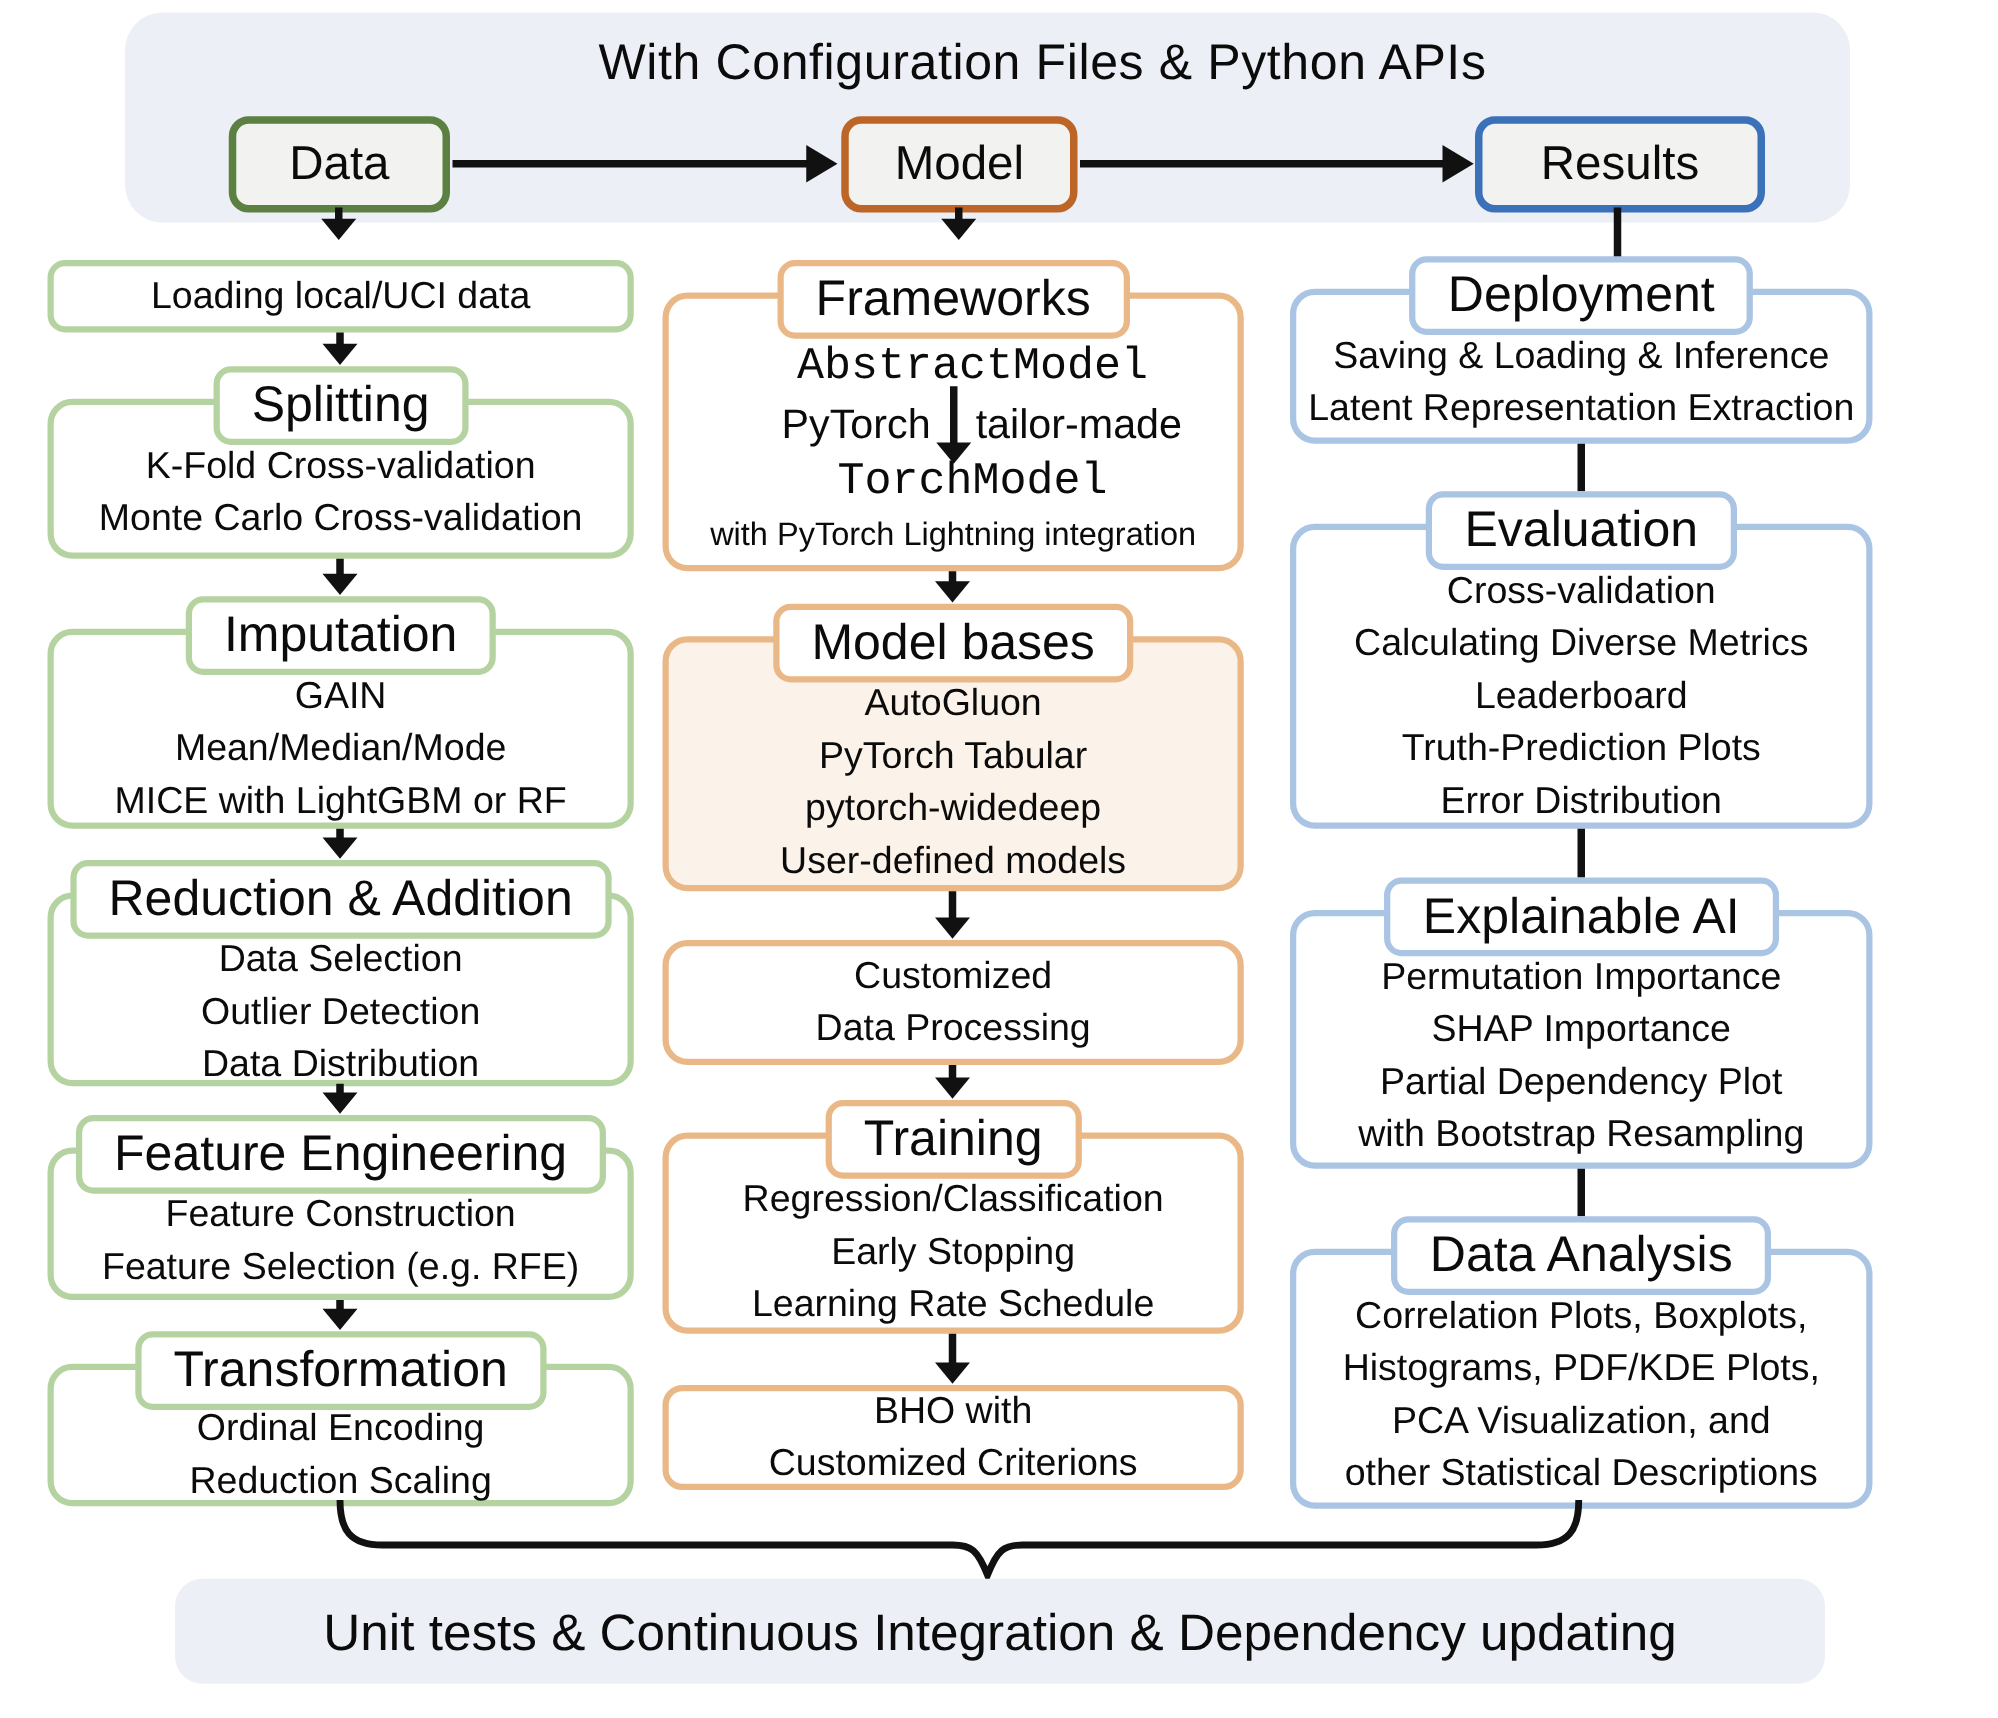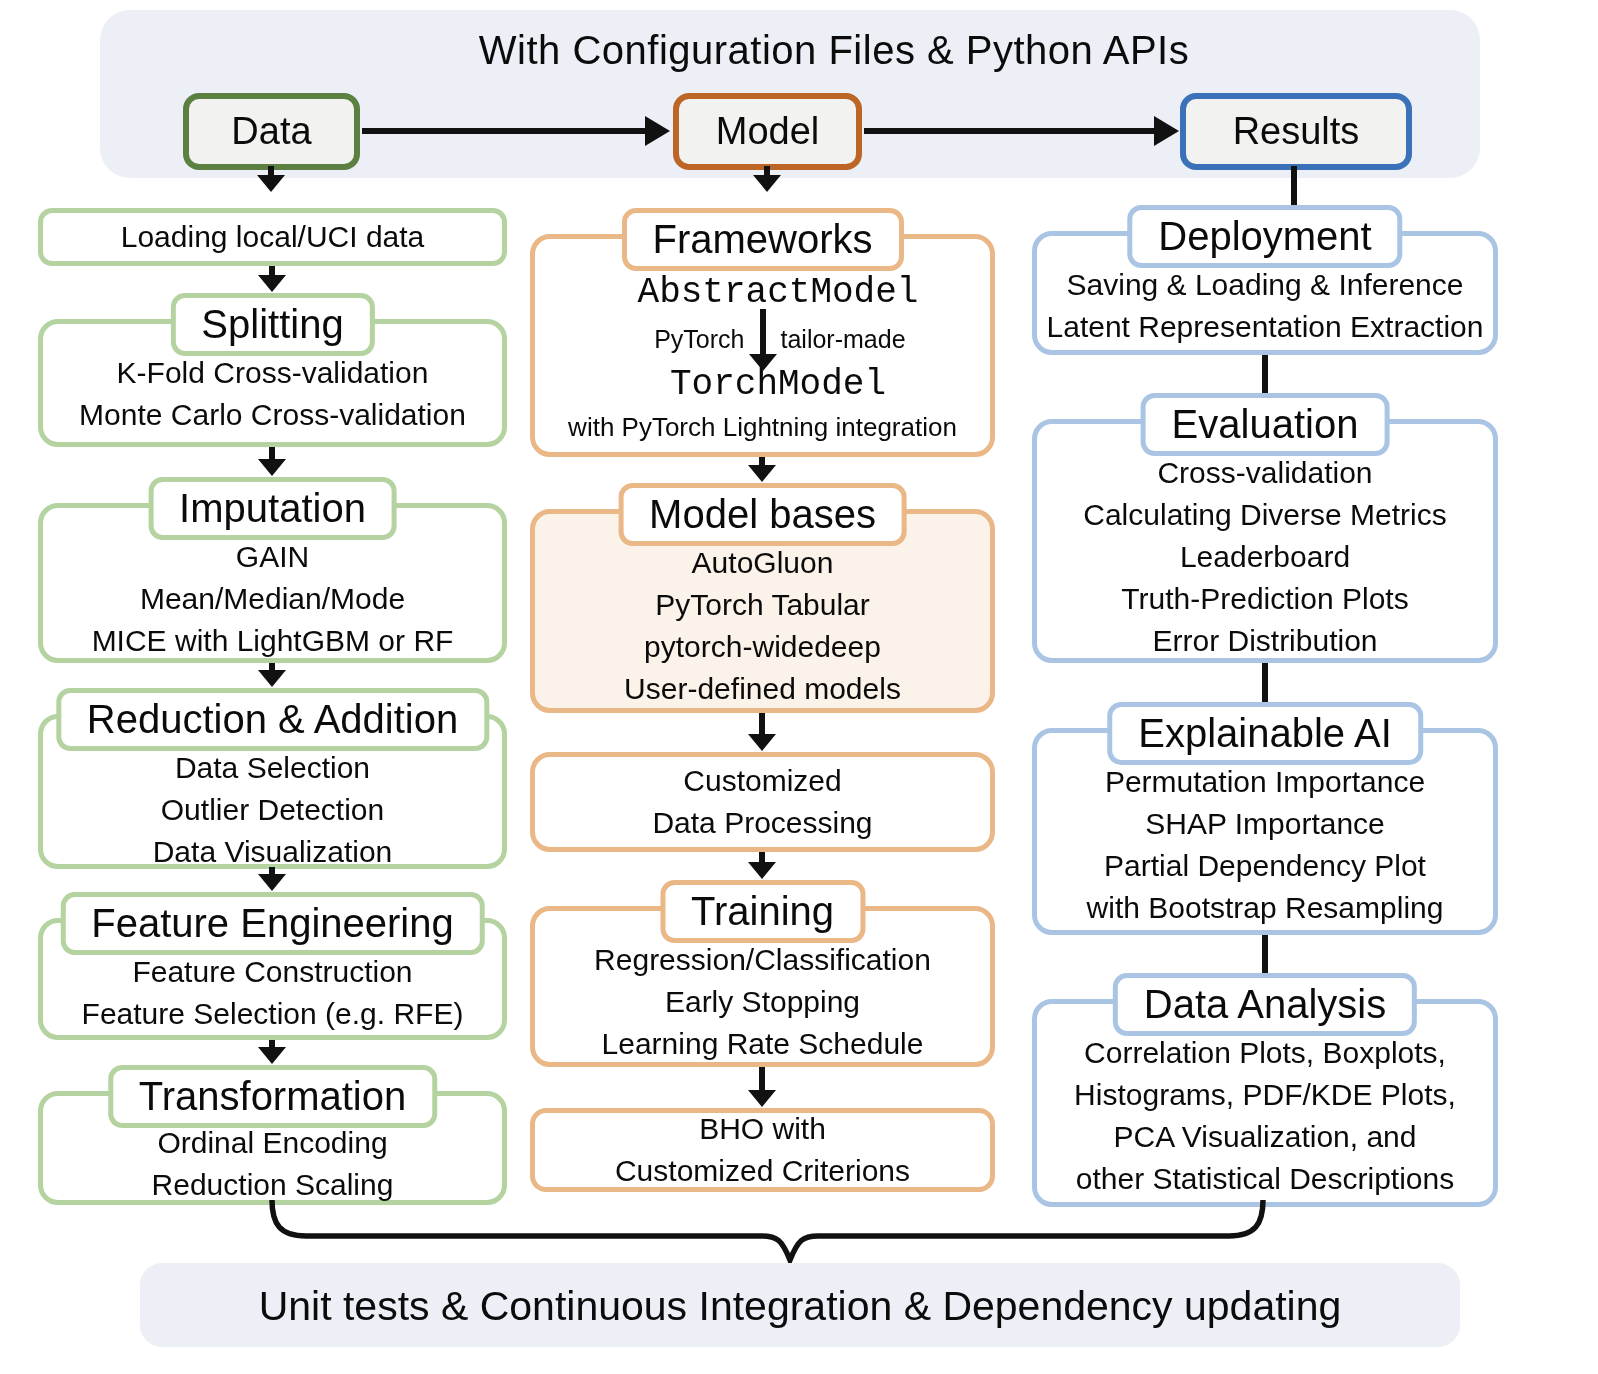--- a/index.html
+++ b/index.html
@@ -47,21 +47,21 @@
   .sbox { position:absolute; background:#ffffff; border-radius:16px; display:flex;
           flex-direction:column; align-items:center; justify-content:center;
           font-size:30px; line-height:42px; text-align:center; }
   .sbox.green  { border:5px solid #b5d3a0; }
   .sbox.orange { border:5px solid #eab887; }
 
   
   #grp-frameworks .gbox { padding-top:32px; position:relative; }
   .mono { font-family:"Liberation Mono", monospace; font-size:36px; line-height:44px;margin-left:31px; }
   .fw-row { display:grid; grid-template-columns:1fr 36px 1fr; align-items:center;
-            height:48px; font-size:25px; }
+            height:48px; font-size:33px; }
   .fw-row .l { justify-self:end; }
   .fw-row .r { justify-self:start; }
   .fw-note { font-size:26px; line-height:36px; margin-top:2px; }
   #fw-arrow { left:calc(50% - 3px); top:70px; height:46px; }
 
   svg.brace { position:absolute; left:250px; top:1196px; }
 </style>
 </head>
 <body>
 
@@ -109,21 +109,21 @@
       <div>MICE with LightGBM or RF</div>
     </div>
   </div>
   <div class="va head" style="left:269px; top:663px; height:8px;"></div>
 
   <div class="grp green" style="left:38px; top:688px; width:469px;">
     <div class="pill">Reduction &amp; Addition</div>
     <div class="gbox" style="height:155px;">
       <div>Data Selection</div>
       <div>Outlier Detection</div>
-      <div>Data Visualization</div>
+      <div>Data Distribution</div>
     </div>
   </div>
   <div class="va head" style="left:269px; top:867px; height:8px;"></div>
 
   <div class="grp green" style="left:38px; top:892px; width:469px;">
     <div class="pill">Feature Engineering</div>
     <div class="gbox" style="height:122px;">
       <div>Feature Construction</div>
       <div>Feature Selection (e.g. RFE)</div>
     </div>

